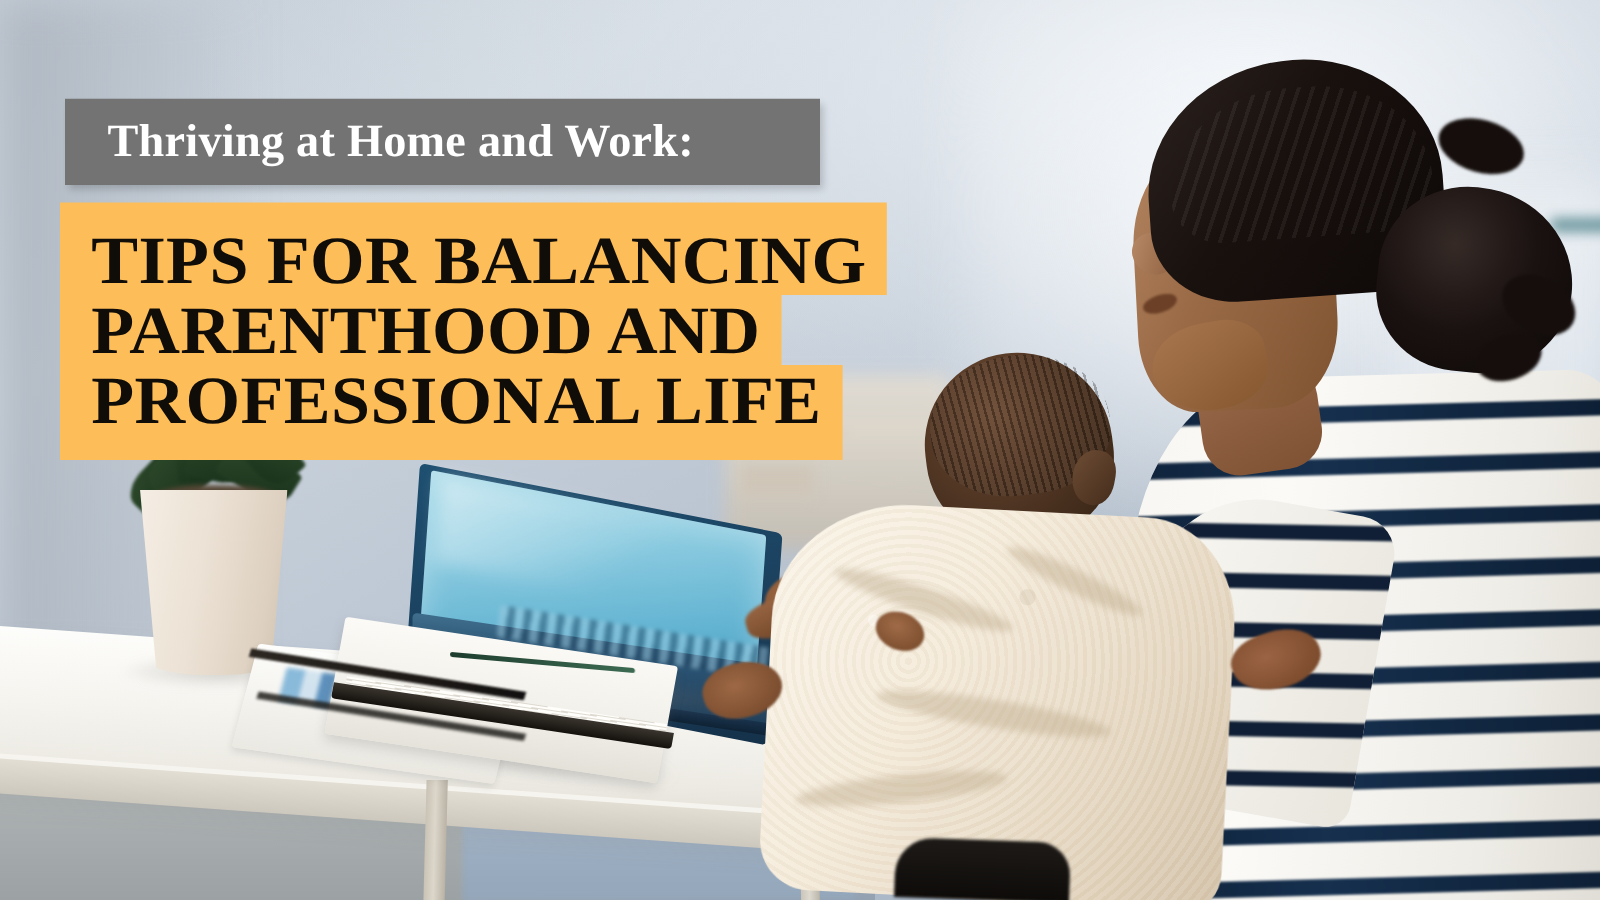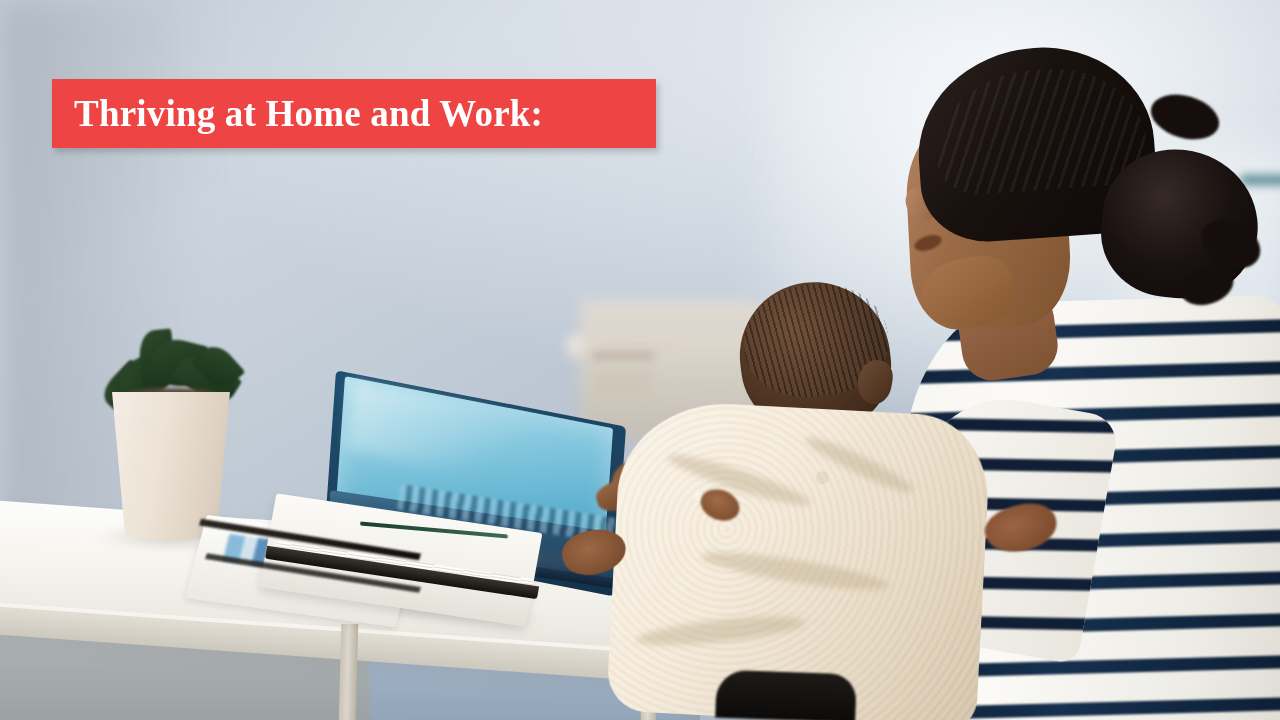--- a/index.html
+++ b/index.html
@@ -563,18 +563,23 @@
     <div class="baby-fold bf3"></div>
     <div class="baby-fold bf4"></div>
     <div class="baby-hand"></div>
     <div class="baby-hand2"></div>
     <div class="baby-dark"></div>
     <div class="hand-on-baby"></div>
 
     <div class="photo-soft"></div>
   </div>
 
-  <div class="kicker" style="background: #ef4444;">
+  <div class="kicker" style="background: #737373; padding-left: 12px;">
     <span style="color: rgb(255, 255, 255);">Thriving at Home and Work:</span>
   </div>
 
+  <div class="headline">
+    <span class="hl" style="background: rgb(253, 189, 88); color: rgb(16, 13, 8);">TIPS FOR BALANCING</span>
+    <span class="hl" style="background: rgb(253, 189, 88); color: rgb(16, 13, 8);">PARENTHOOD AND</span>
+    <span class="hl" style="background: rgb(253, 189, 88); color: rgb(16, 13, 8);">PROFESSIONAL LIFE</span>
+  </div>
 
 </div>
 
 </body></html>

